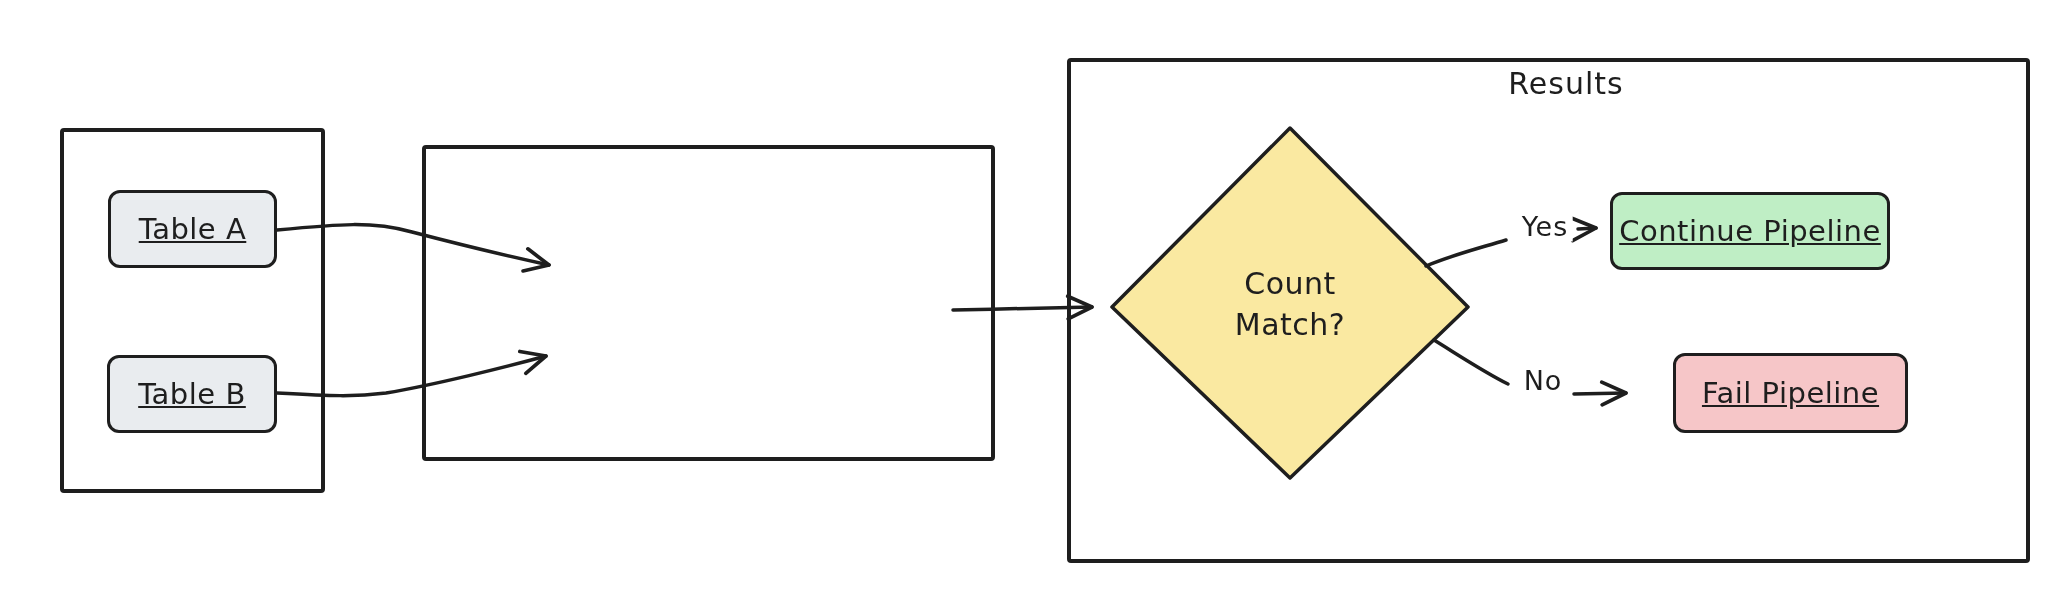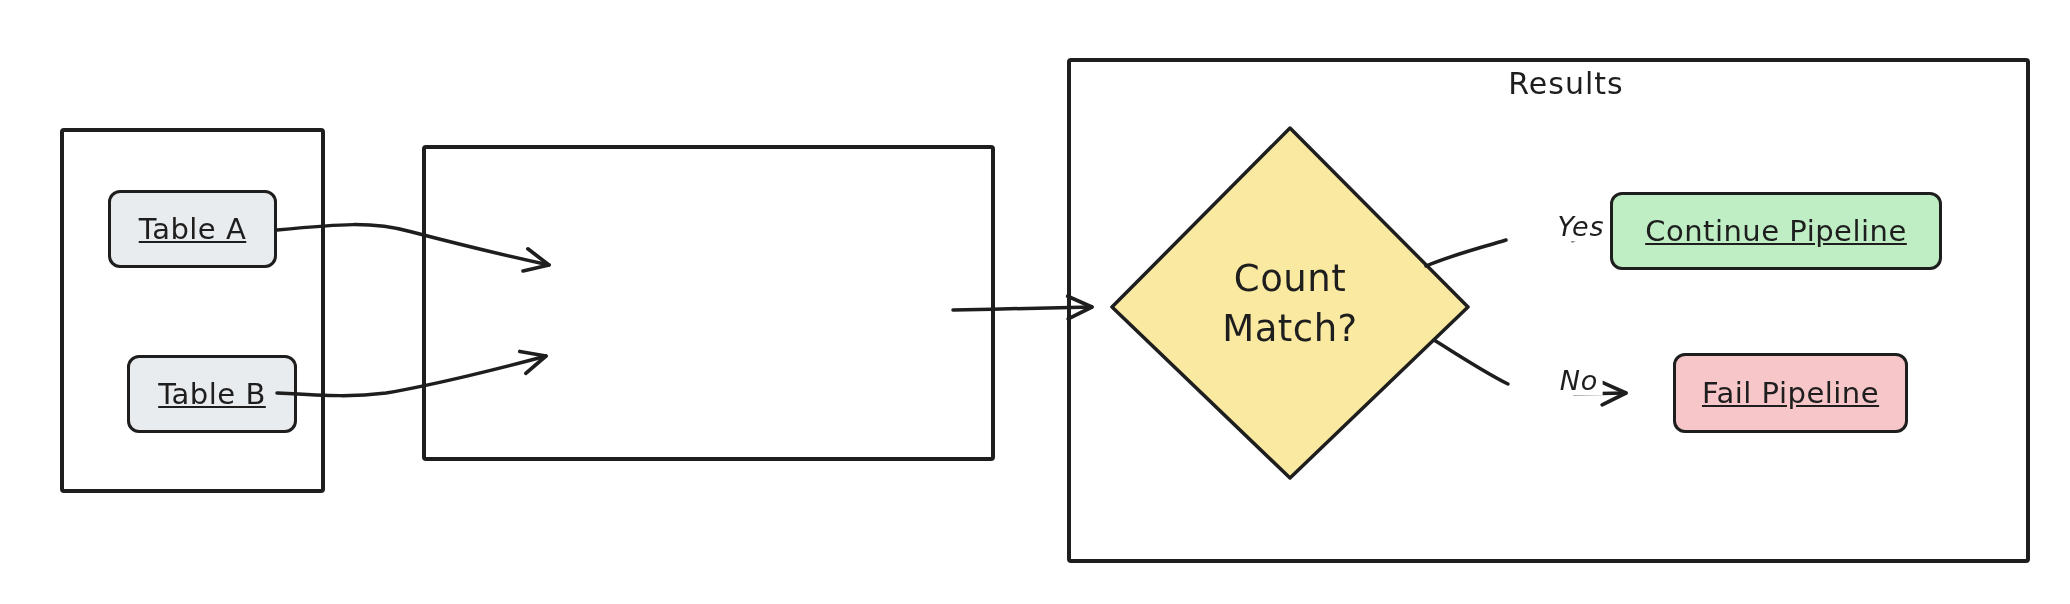--- a/index.html
+++ b/index.html
@@ -47,65 +47,64 @@
     stroke-linecap:round;stroke-linejoin:round;
   }
   .diamond{
     stroke:#1e1e1e;stroke-width:3.5;stroke-linejoin:round;
   }
   .diamond-label{
     position:absolute;left:1290px;top:304px;
     transform:translate(-50%,-50%);
     text-align:center;
     white-space:pre-line;
-    font-size:37px;line-height:1.35;
+    font-size:30px;line-height:1.35;
     letter-spacing:0.5px;
     z-index:5;
   }
   .edge-label{
     position:absolute;
     transform:translate(-50%,-50%);
-    font-size:27px;font-style:italic;
+    font-size:27px;
     letter-spacing:1px;
     background:#ffffff;
     padding:0 4px;
     z-index:5;
     white-space:nowrap;
-    margin-left:36px;
   }
   
   #g-source{left:60px;top:128px;width:265px;height:365px;}
   #g-validation{left:422px;top:145px;width:573px;height:316px;}
   #g-results{left:1067px;top:58px;width:963px;height:505px;}
   #t-source{left:192px;top:138px;}
   #t-validation{left:663px;top:152px;}
   #t-results{left:1566px;top:66px;}
   #n-table-a{left:108px;top:190px;width:169px;height:78px;}
   #n-table-b{left:107px;top:355px;width:170px;height:78px;}
   #n-count-verification{left:462px;top:273px;width:491px;height:77px;}
-  #n-continue{left:1610px;top:192px;width:332px;height:78px;align-items:center;}
+  #n-continue{left:1610px;top:192px;width:280px;height:78px;align-items:center;}
   #n-fail{left:1648px;top:353px;width:235px;height:80px;margin-left:25px;}
   #l-yes{left:1545px;top:226px;}
   #l-no{left:1543px;top:380px;}
 </style>
 </head>
 <body>
 
 <div class="canvas">
 
   <div class="group" id="g-source"></div>
   <div class="group" id="g-validation"></div>
   <div class="group" id="g-results"></div>
 
   <div class="group-title" id="t-results">Results</div>
 
   <div class="node" id="n-table-a" style="background-color: rgb(233, 236, 239);">
     <span>Table A</span>
   </div>
-  <div class="node" id="n-table-b" style="background-color: rgb(233, 236, 239); margin-left: 20px;">
+  <div class="node" id="n-table-b" style="background-color: rgb(233, 236, 239);">
     <span>Table B</span>
   </div>
   <div class="node" id="n-continue" style="background-color: rgb(191, 238, 197);">
     <span>Continue Pipeline</span>
   </div>
   <div class="node" id="n-fail" style="background-color: rgb(246, 198, 200);">
     <span>Fail Pipeline</span>
   </div>
 
   <svg class="edges" width="2070" height="604" viewBox="0 0 2070 604">

